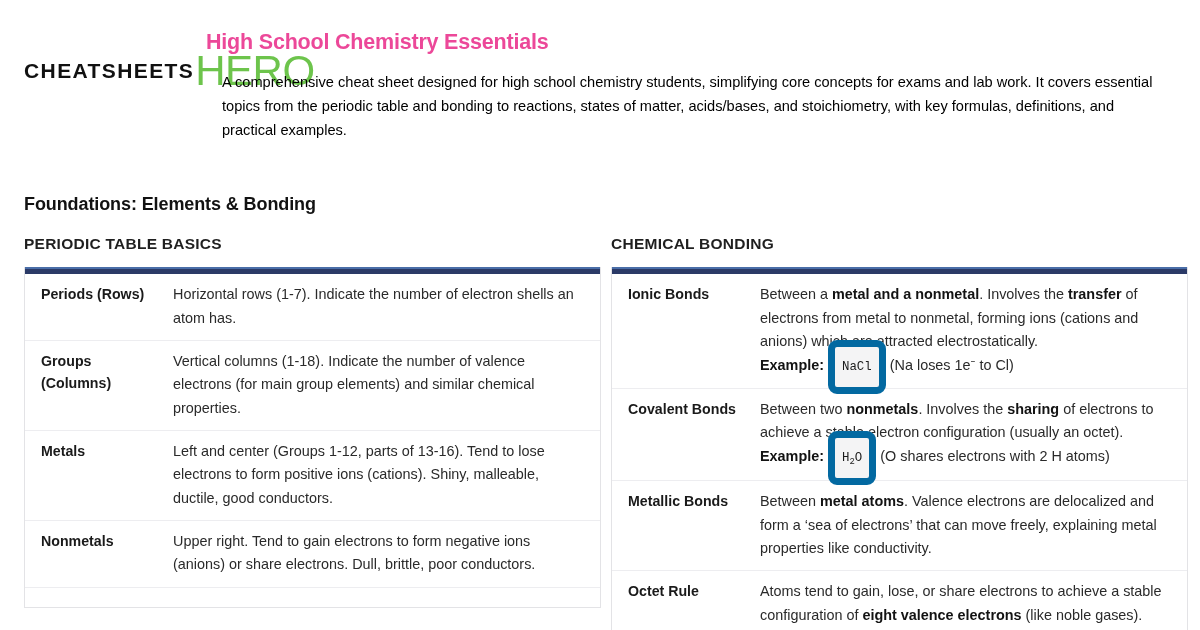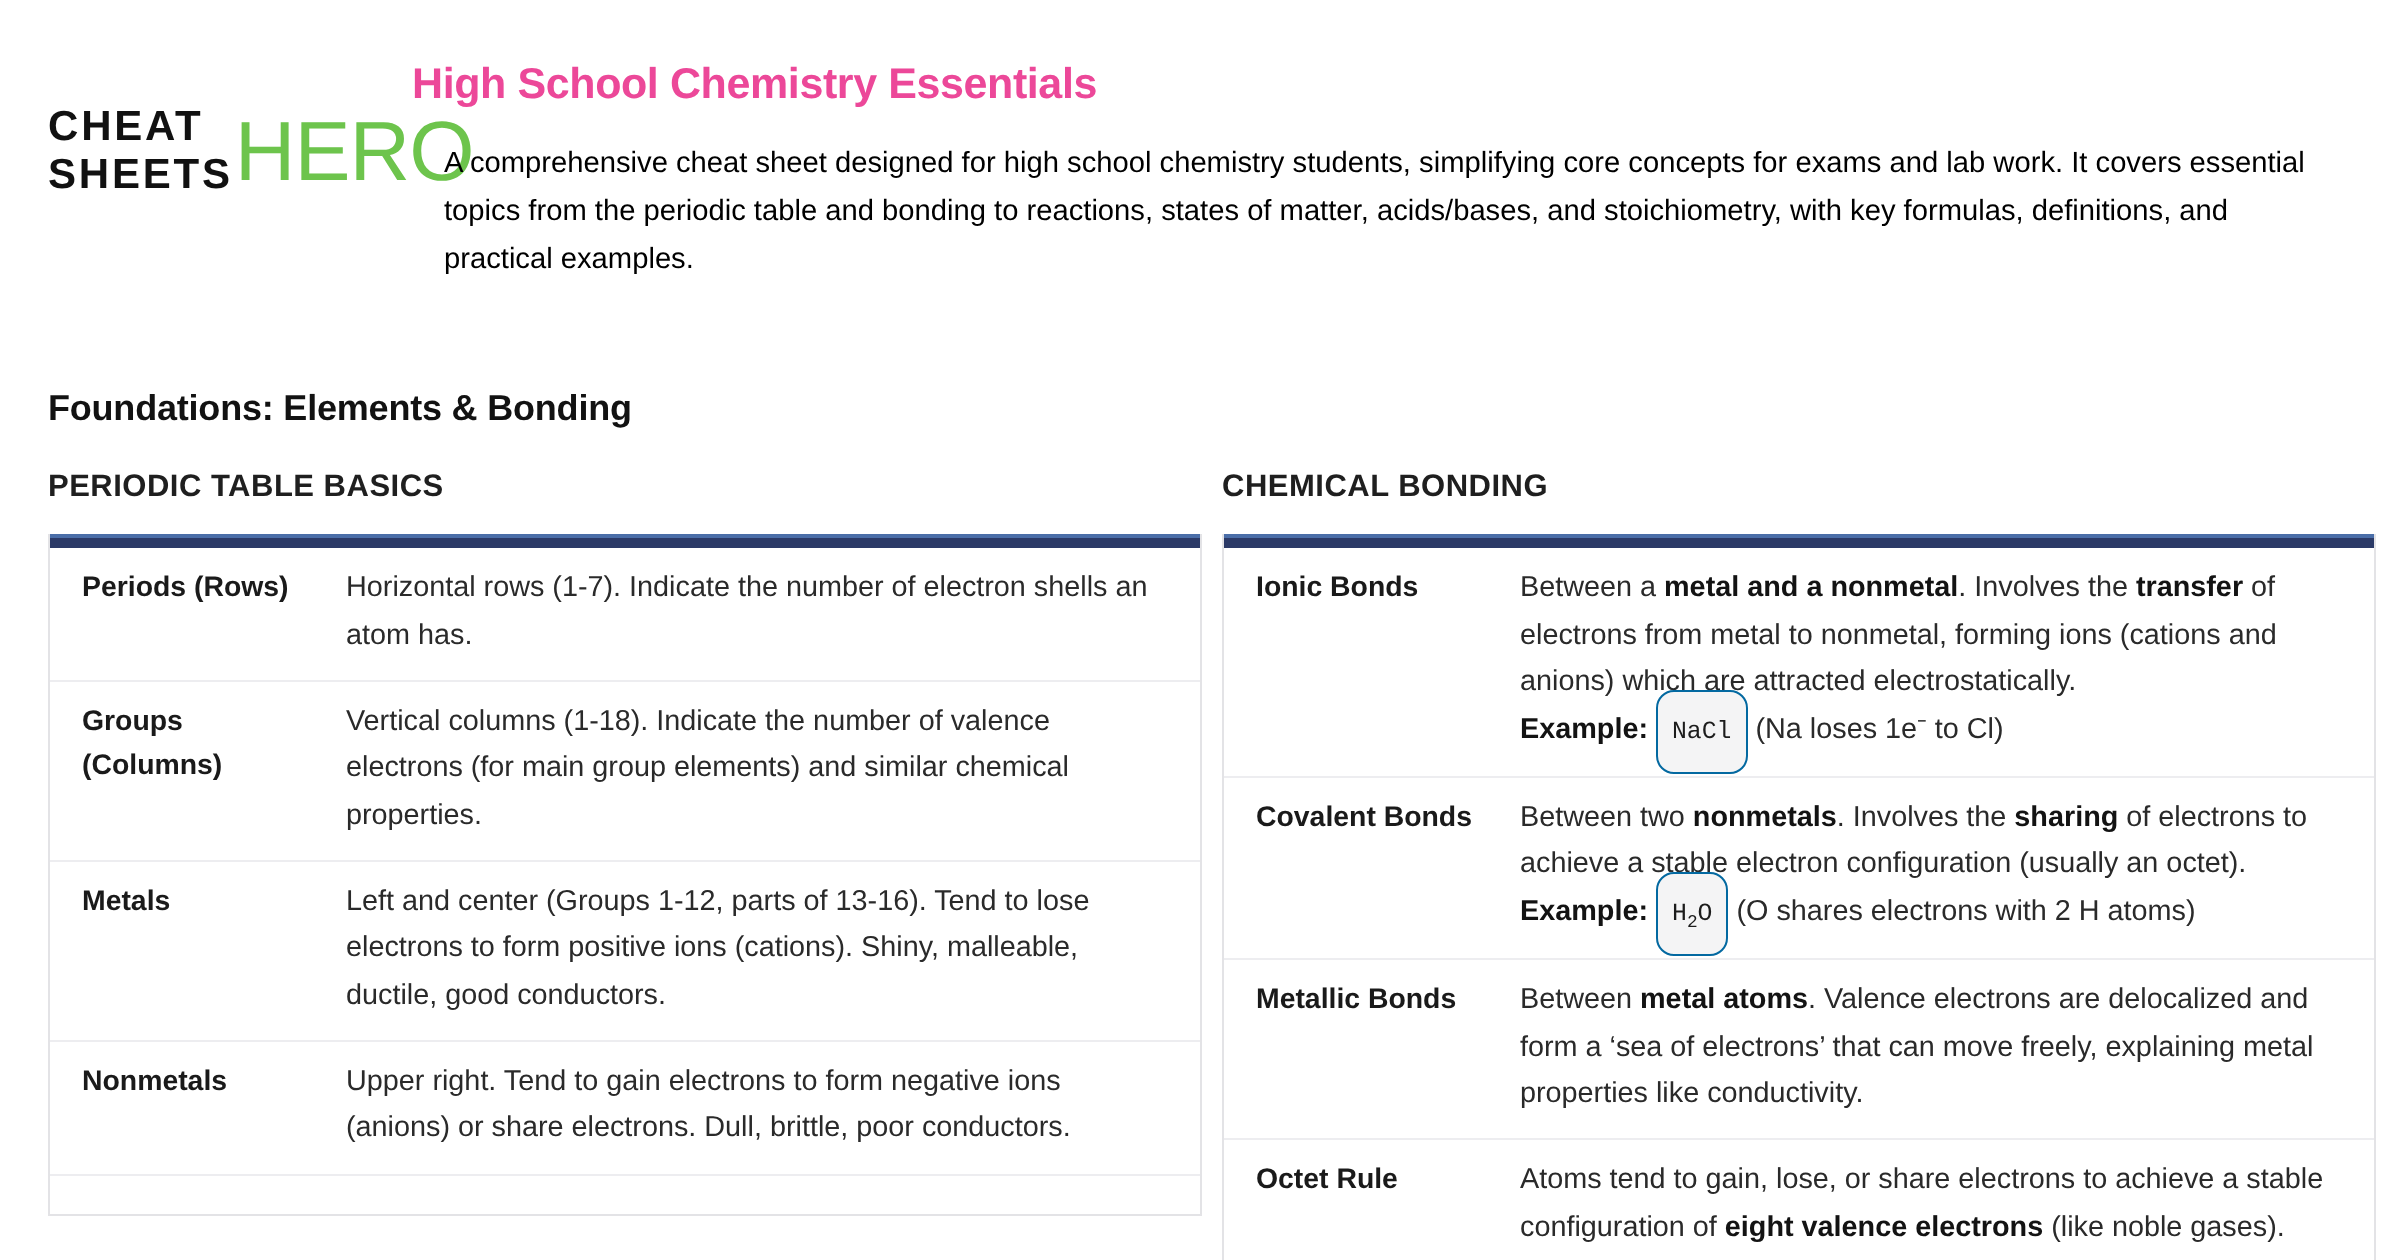--- a/index.html
+++ b/index.html
@@ -20,21 +20,21 @@
   
   .header { display: flex; align-items: flex-start; padding-top: 22px; }
 
   .logo {
     width: 166px; flex: 0 0 166px;
     padding-top: 30px;
     display: flex; align-items: center;
   }
   .logo-words { display: flex; align-items: center; line-height: 1; }
   .logo-stack {
-    display: flex; flex-direction: column;
+    display: flex; flex-direction: row;
     font-weight: 800; font-size: 21px; letter-spacing: 1.4px;
     color: #111111; line-height: 1.16;
   }
   .logo-hero {
     font-weight: 400; font-size: 42px; letter-spacing: -0.5px;
     line-height: 0.92; margin-left: 1px;
   }
 
   .titleblock { flex: 1 1 auto; padding-left: 16px; padding-top: 8px; }
   .page-title {
@@ -90,21 +90,21 @@
   }
   .cell-def b { font-weight: 700; color: #131313; }
 
   .ex-line { margin-top: 1px; }
   .ex-label { font-weight: 700; color: #131313; }
 
   code.chip {
     font-family: "Liberation Mono", "DejaVu Sans Mono", monospace;
     font-size: 12.4px;
     background: #f4f4f5;
-    border: 1px solid #0369a1;
+    border: 7px solid #0369a1;
     border-radius: 9px;
     padding: 13px 7px;
     color: #1c1c1c;
     white-space: nowrap;
   }
   sub { font-size: 0.72em; }
 </style>
 </head>
 <body>
 

